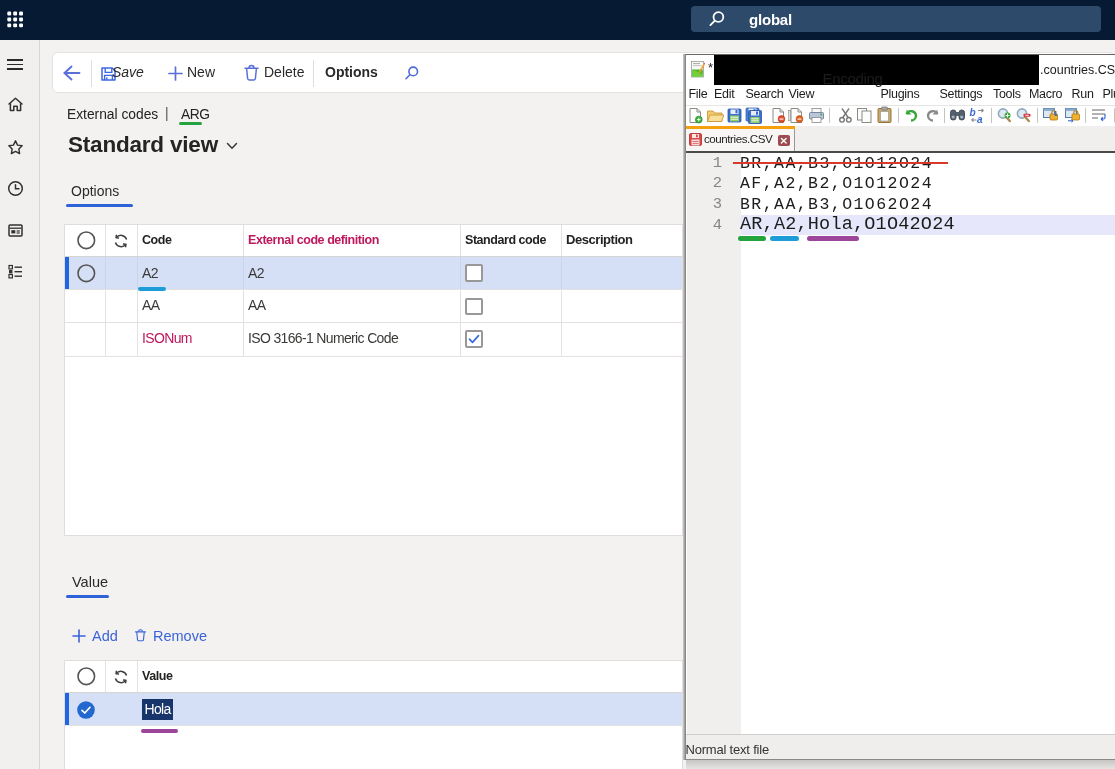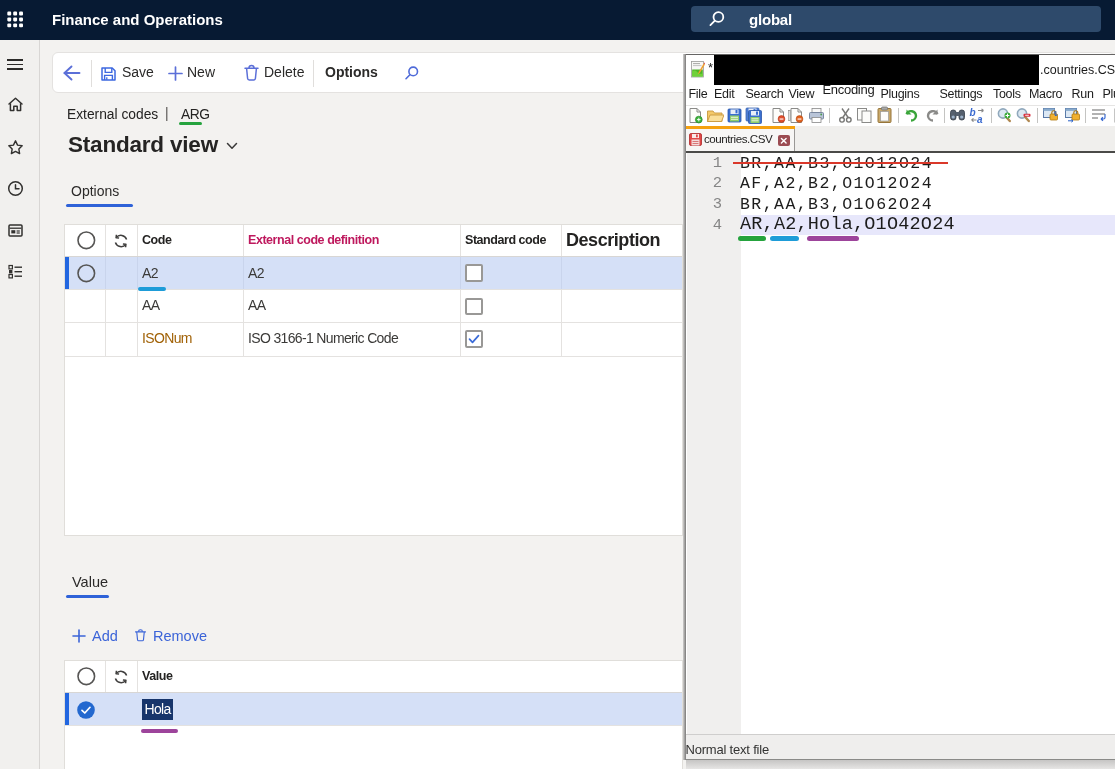--- a/index.html
+++ b/index.html
@@ -15,21 +15,20 @@
         <rect x="6.2" y="0.6" width="3.9" height="3.9" rx="1.1"></rect>
         <rect x="12.100000000000001" y="0.6" width="3.9" height="3.9" rx="1.1"></rect>
         <rect x="0.3" y="6.5" width="3.9" height="3.9" rx="1.1"></rect>
         <rect x="6.2" y="6.5" width="3.9" height="3.9" rx="1.1"></rect>
         <rect x="12.100000000000001" y="6.5" width="3.9" height="3.9" rx="1.1"></rect>
         <rect x="0.3" y="12.4" width="3.9" height="3.9" rx="1.1"></rect>
         <rect x="6.2" y="12.4" width="3.9" height="3.9" rx="1.1"></rect>
         <rect x="12.100000000000001" y="12.4" width="3.9" height="3.9" rx="1.1"></rect>
       </g>
   </svg>
-  <div class="abs" style="left:52px;top:0;height:40px;line-height:40px;color:#fff;font-size:15px;font-weight:700;">Finance and Operations</div>
   <div class="abs" style="left:691px;top:5.5px;width:410px;height:26px;background:#2e4a6b;border-radius:4px;"></div>
   <svg class="abs" style="left:707px;top:10px;" width="19" height="19" viewBox="0 0 19 19">
     <circle cx="11.4" cy="7" r="4.9" fill="none" stroke="#ffffff" stroke-width="1.8"></circle>
     <line x1="7.6" y1="10.9" x2="3.4" y2="15.1" stroke="#ffffff" stroke-width="1.8" stroke-linecap="round"></line>
   </svg>
   <div class="abs" style="left:749px;top:0;height:40px;line-height:40px;color:#fff;font-size:15px;font-weight:600;letter-spacing:-0.2px;">global</div>
 </div>
 
 <div class="abs" style="left:0;top:40px;width:40px;height:729px;background:#f1f0ee;border-right:1px solid #d8d6d4;">
   <div class="abs" style="left:7px;top:19px;width:16px;height:1.8px;background:#2b2a28;"></div>
@@ -68,21 +67,21 @@
   <line x1="2.5" y1="9" x2="17.5" y2="9" stroke="#5b6fd8" stroke-width="1.9" stroke-linecap="round"></line>
   <path d="M9.5 2.5 L2.5 9 L9.5 15.5" fill="none" stroke="#5b6fd8" stroke-width="1.9" stroke-linecap="round" stroke-linejoin="round"></path>
 </svg>
 <div class="abs" style="left:91px;top:60px;width:1px;height:27px;background:#e0dedc;"></div>
 <svg class="abs" style="left:101px;top:66px;" width="15" height="15" viewBox="0 0 15 15">
   <path d="M1 2 h10.2 L14 4.8 V14 H1 Z" fill="none" stroke="#3d68e0" stroke-width="1.5" stroke-linejoin="round"></path>
   <path d="M4.2 2 v4.4 h6.6 V2" fill="none" stroke="#3d68e0" stroke-width="1.4"></path>
   <path d="M3.6 14 V9.4 h7.8 V14" fill="none" stroke="#3d68e0" stroke-width="1.4"></path>
   <path d="M5.8 11.2 v2.6" stroke="#3d68e0" stroke-width="1.3"></path>
 </svg>
-<div class="abs" style="left:122px;top:52px;height:51px;line-height:41px;font-size:14px;color:#2b2a29;">Save</div>
+<div class="abs" style="left:112px;top:52px;height:51px;line-height:41px;font-size:14px;color:#2b2a29;font-style:italic;">Save</div>
 <svg class="abs" style="left:167px;top:65px;" width="17" height="17" viewBox="0 0 17 17">
   <line x1="8.5" y1="2" x2="8.5" y2="15" stroke="#5b6fd8" stroke-width="1.7" stroke-linecap="round"></line>
   <line x1="2" y1="8.5" x2="15" y2="8.5" stroke="#5b6fd8" stroke-width="1.7" stroke-linecap="round"></line>
 </svg>
 <div class="abs" style="left:187px;top:52px;height:41px;line-height:41px;font-size:14px;color:#2b2a29;">New</div>
 <svg class="abs" style="left:243px;top:64px;" width="17" height="18" viewBox="0 0 17 18">
   <path d="M2 4.3 h13" stroke="#5b6fd8" stroke-width="1.5" stroke-linecap="round"></path>
   <path d="M6 4 a2.5 2.5 0 0 1 5 0" fill="none" stroke="#5b6fd8" stroke-width="1.5"></path>
   <path d="M3.6 4.5 l1 10 a1.6 1.6 0 0 0 1.6 1.4 h4.6 a1.6 1.6 0 0 0 1.6 -1.4 l1 -10" fill="none" stroke="#5b6fd8" stroke-width="1.5"></path>
 </svg>
@@ -126,32 +125,32 @@
   </svg>
 <svg class="abs" style="left:113px;top:232.5px;" width="16" height="16" viewBox="0 0 16 16">
 <path d="M13.6 6.4 A6 6 0 0 0 3.2 4.6" fill="none" stroke="#403f3e" stroke-width="1.5"></path>
 <path d="M3.4 1.8 L3.1 4.8 L6.1 5.1" fill="none" stroke="#403f3e" stroke-width="1.5" stroke-linejoin="round"></path>
 <path d="M2.4 9.6 A6 6 0 0 0 12.8 11.4" fill="none" stroke="#403f3e" stroke-width="1.5"></path>
 <path d="M12.6 14.2 L12.9 11.2 L9.9 10.9" fill="none" stroke="#403f3e" stroke-width="1.5" stroke-linejoin="round"></path>
 </svg>
 <div class="abs" style="left:142px;top:224px;height:32px;line-height:32px;font-size:12.5px;font-weight:700;letter-spacing:-0.45px;color:#242322;">Code</div>
 <div class="abs" style="left:248px;top:224px;height:32px;line-height:32px;font-size:12.5px;font-weight:700;letter-spacing:-0.45px;color:#be185d;">External code definition</div>
 <div class="abs" style="left:465px;top:224px;height:32px;line-height:32px;font-size:12.5px;font-weight:700;letter-spacing:-0.45px;color:#242322;">Standard code</div>
-<div class="abs" style="left:566px;top:224px;height:32px;line-height:32px;font-size:18px;font-weight:700;letter-spacing:-0.45px;color:#242322;">Description</div>
+<div class="abs" style="left:566px;top:224px;height:32px;line-height:32px;font-size:13px;font-weight:700;letter-spacing:-0.45px;color:#242322;">Description</div>
 <svg class="abs" style="left:75.7px;top:262.7px;" width="20.6" height="20.6" viewBox="0 0 20.6 20.6">
     <circle cx="10.3" cy="10.3" r="8.3" fill="none" stroke="#565554" stroke-width="1.6"></circle>
   </svg>
 <div class="abs" style="left:142px;top:256.5px;height:32px;line-height:32px;font-size:14px;letter-spacing:-0.65px;color:#3b3a38;">A2</div>
 <div class="abs" style="left:248px;top:256.5px;height:32px;line-height:32px;font-size:14px;letter-spacing:-0.65px;color:#3b3a38;">A2</div>
 <div class="abs" style="left:465px;top:264px;width:17.5px;height:17.5px;background:#fff;border:2px solid #999896;border-radius:2px;"></div>
 <div class="abs" style="left:138px;top:287px;width:27.5px;height:3.6px;background:#1e9cd8;border-radius:2px;"></div>
 <div class="abs" style="left:142px;top:289px;height:33px;line-height:33px;font-size:14px;letter-spacing:-0.65px;color:#3b3a38;">AA</div>
 <div class="abs" style="left:248px;top:289px;height:33px;line-height:33px;font-size:14px;letter-spacing:-0.65px;color:#3b3a38;">AA</div>
 <div class="abs" style="left:465px;top:297.5px;width:17.5px;height:17.5px;background:#fff;border:2px solid #999896;border-radius:2px;"></div>
-<div class="abs" style="left:142px;top:322px;height:15px;line-height:33px;font-size:14px;letter-spacing:-0.65px;color:#a16207;">ISONum</div>
+<div class="abs" style="left:142px;top:322px;height:15px;line-height:33px;font-size:14px;letter-spacing:-0.65px;color:#be185d;">ISONum</div>
 <div class="abs" style="left:248px;top:322px;height:33px;line-height:33px;font-size:14px;letter-spacing:-0.65px;color:#3b3a38;">ISO 3166-1 Numeric Code</div>
 <div class="abs" style="left:465px;top:330px;width:17.5px;height:17.5px;background:#fff;border:2px solid #999896;border-radius:2px;"></div>
 <svg class="abs" style="left:467px;top:332px;" width="14" height="14" viewBox="0 0 14 14">
     <path d="M2.5 7.2 L5.5 10.4 L11.5 3.6" fill="none" stroke="#3a6bd8" stroke-width="1.7" stroke-linecap="round" stroke-linejoin="round"></path>
   </svg>
 <div class="abs" style="left:72px;top:574px;font-size:14.5px;color:#2b2a29;">Value</div>
 <div class="abs" style="left:66px;top:594.5px;width:43px;height:3.2px;background:#2e62d8;border-radius:2px;"></div>
 <svg class="abs" style="left:72px;top:629px;" width="14" height="14" viewBox="0 0 14 14">
   <line x1="7" y1="1" x2="7" y2="13" stroke="#3b64d8" stroke-width="1.6" stroke-linecap="round"></line>
   <line x1="1" y1="7" x2="13" y2="7" stroke="#3b64d8" stroke-width="1.6" stroke-linecap="round"></line>
@@ -200,21 +199,21 @@
 </svg>
 <div class="abs" style="left:708px;top:60px;font-size:13px;color:#222;">*</div>
 <div class="abs" style="left:714px;top:55px;width:325px;height:30px;background:#000000;"></div>
 <div class="abs" style="left:1039px;top:56px;width:76px;height:29px;overflow:hidden;">
     <div style="position:absolute;left:1px;top:0;height:29px;line-height:29px;font-size:12.5px;color:#1a1a1a;white-space:nowrap;">.countries.CSV - Notepad++</div>
   </div>
 <div class="abs" style="left:688.5px;top:87px;font-size:12.5px;letter-spacing:-0.3px;color:#1c1c1c;">File</div>
 <div class="abs" style="left:714px;top:87px;font-size:12.5px;letter-spacing:-0.3px;color:#1c1c1c;">Edit</div>
 <div class="abs" style="left:745.5px;top:87px;font-size:12.5px;letter-spacing:-0.3px;color:#1c1c1c;">Search</div>
 <div class="abs" style="left:788.5px;top:87px;font-size:12.5px;letter-spacing:-0.3px;color:#1c1c1c;">View</div>
-<div class="abs" style="left:822.5px;top:82px;font-size:13px;letter-spacing:-0.3px;color:#1c1c1c;">Encoding</div>
+<div class="abs" style="left:822.5px;top:70px;font-size:15px;letter-spacing:-0.3px;color:#1c1c1c;">Encoding</div>
 <div class="abs" style="left:880.5px;top:87px;font-size:12.5px;letter-spacing:-0.3px;color:#1c1c1c;">Plugins</div>
 <div class="abs" style="left:939.5px;top:87px;font-size:12.5px;letter-spacing:-0.3px;color:#1c1c1c;">Settings</div>
 <div class="abs" style="left:993px;top:87px;font-size:12.5px;letter-spacing:-0.3px;color:#1c1c1c;">Tools</div>
 <div class="abs" style="left:1029px;top:87px;font-size:12.5px;letter-spacing:-0.3px;color:#1c1c1c;text-align:center;">Macro</div>
 <div class="abs" style="left:1071.5px;top:87px;font-size:12.5px;letter-spacing:-0.3px;color:#1c1c1c;">Run</div>
 <div class="abs" style="left:1102.5px;top:87px;font-size:12.5px;letter-spacing:-0.3px;color:#1c1c1c;">Plugins</div>
 <div class="abs" style="left:686px;top:104.5px;width:429px;height:1px;background:#e6e5e4;"></div>
 <svg class="abs" style="left:687px;top:107px;" width="17" height="17" viewBox="0 0 17 17">
     <path d="M3 1.5 H10 L13.5 5 V15.5 H3 Z" fill="#fdfdfb" stroke="#8a8a88" stroke-width="1"></path>
     <path d="M10 1.5 V5 H13.5" fill="none" stroke="#8a8a88" stroke-width="1"></path>

